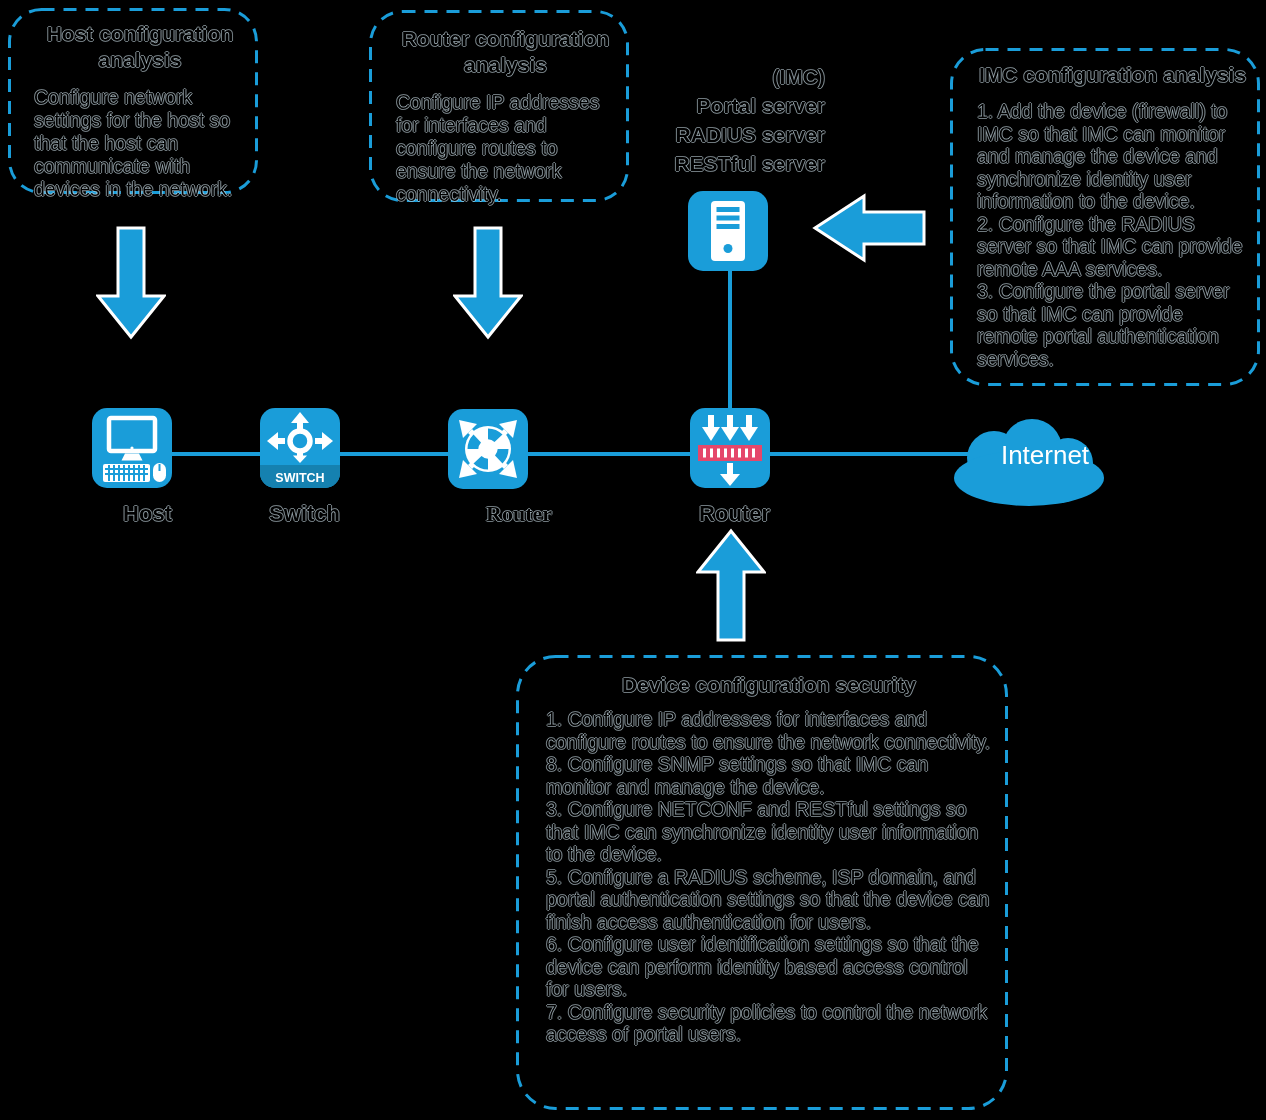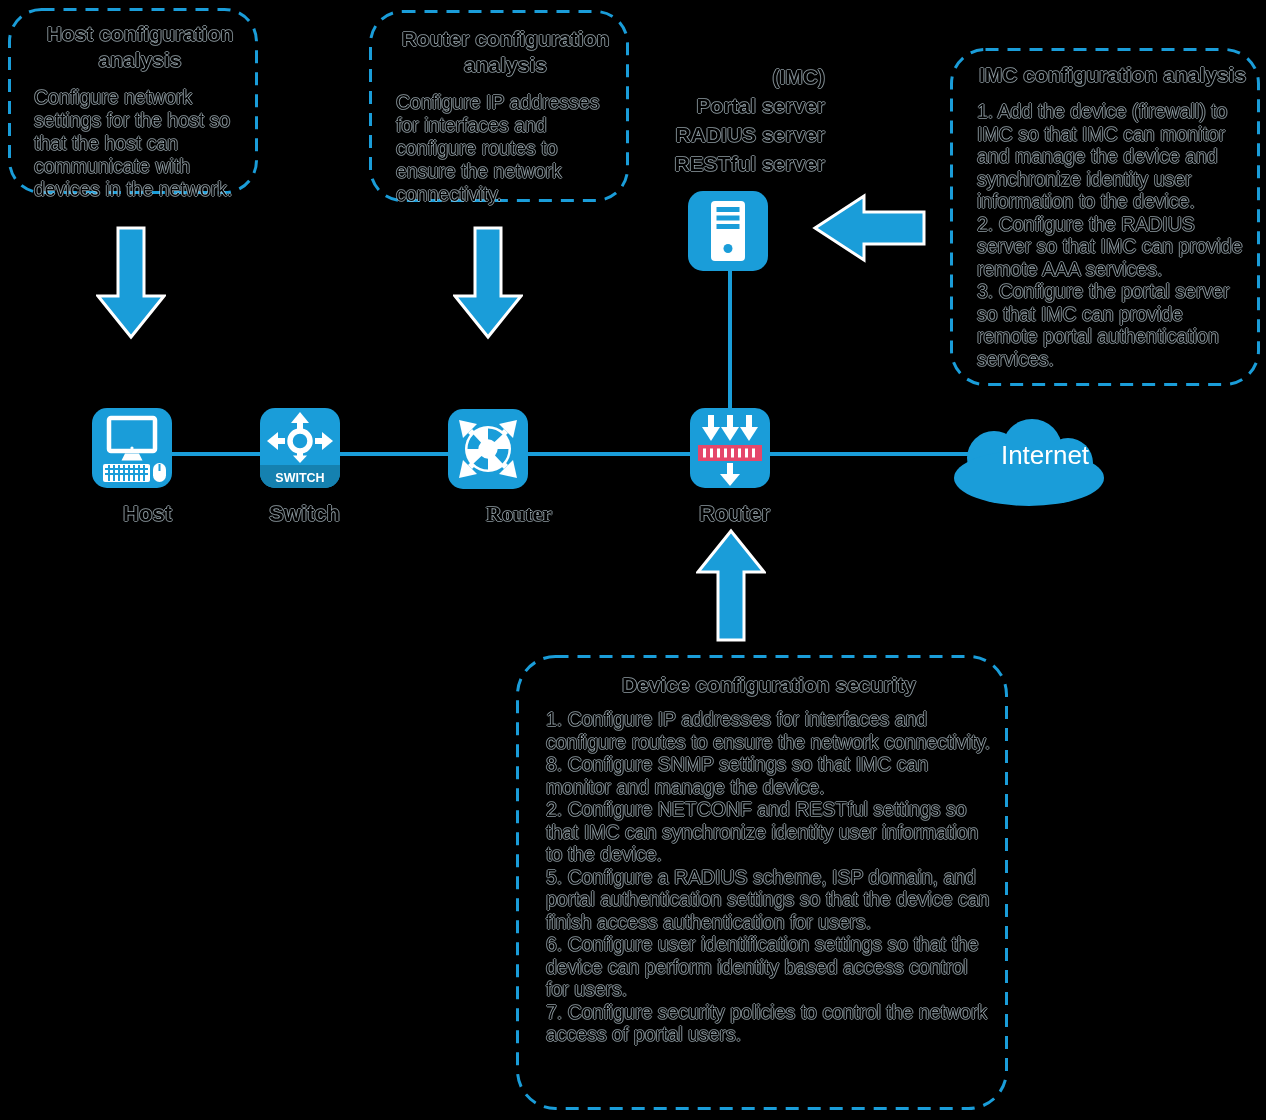--- a/index.html
+++ b/index.html
@@ -69,21 +69,21 @@
 
   <div class="abs dashed-box" style="left:516px;top:655px;width:492px;height:455px;">
     <svg class="box-border" width="492" height="455">
         <rect x="1.5" y="1.5" width="489" height="452" rx="38" fill="none" stroke="#1A9DD9" stroke-width="3" stroke-dasharray="13 9"></rect>
       </svg>
     <div class="box-inner" style="padding:17px 16px 8px 30px;">
       <div class="box-title ink">Device configuration security</div>
       <div style="margin-top:10px;">
         <div class="box-item ink">1. Configure IP addresses for interfaces and configure routes to ensure the network connectivity.</div>
         <div class="box-item ink">8. Configure SNMP settings so that IMC can monitor and manage the device.</div>
-        <div class="box-item ink">2. Configure NETCONF and RESTful settings so that IMC can synchronize identity user information to the device.</div>
+        <div class="box-item ink">3. Configure NETCONF and RESTful settings so that IMC can synchronize identity user information to the device.</div>
         <div class="box-item ink">5. Configure a RADIUS scheme, ISP domain, and portal authentication settings so that the device can finish access authentication for users.</div>
         <div class="box-item ink">6. Configure user identification settings so that the device can perform identity based access control for users.</div>
         <div class="box-item ink">7. Configure security policies to control the network access of portal users.</div>
       </div>
     </div>
   </div>
 
   <div class="abs" style="left:640px;top:62px;width:185px;">
     <div class="imc-label-line ink">(IMC)</div>
     <div class="imc-label-line ink">Portal server</div>

